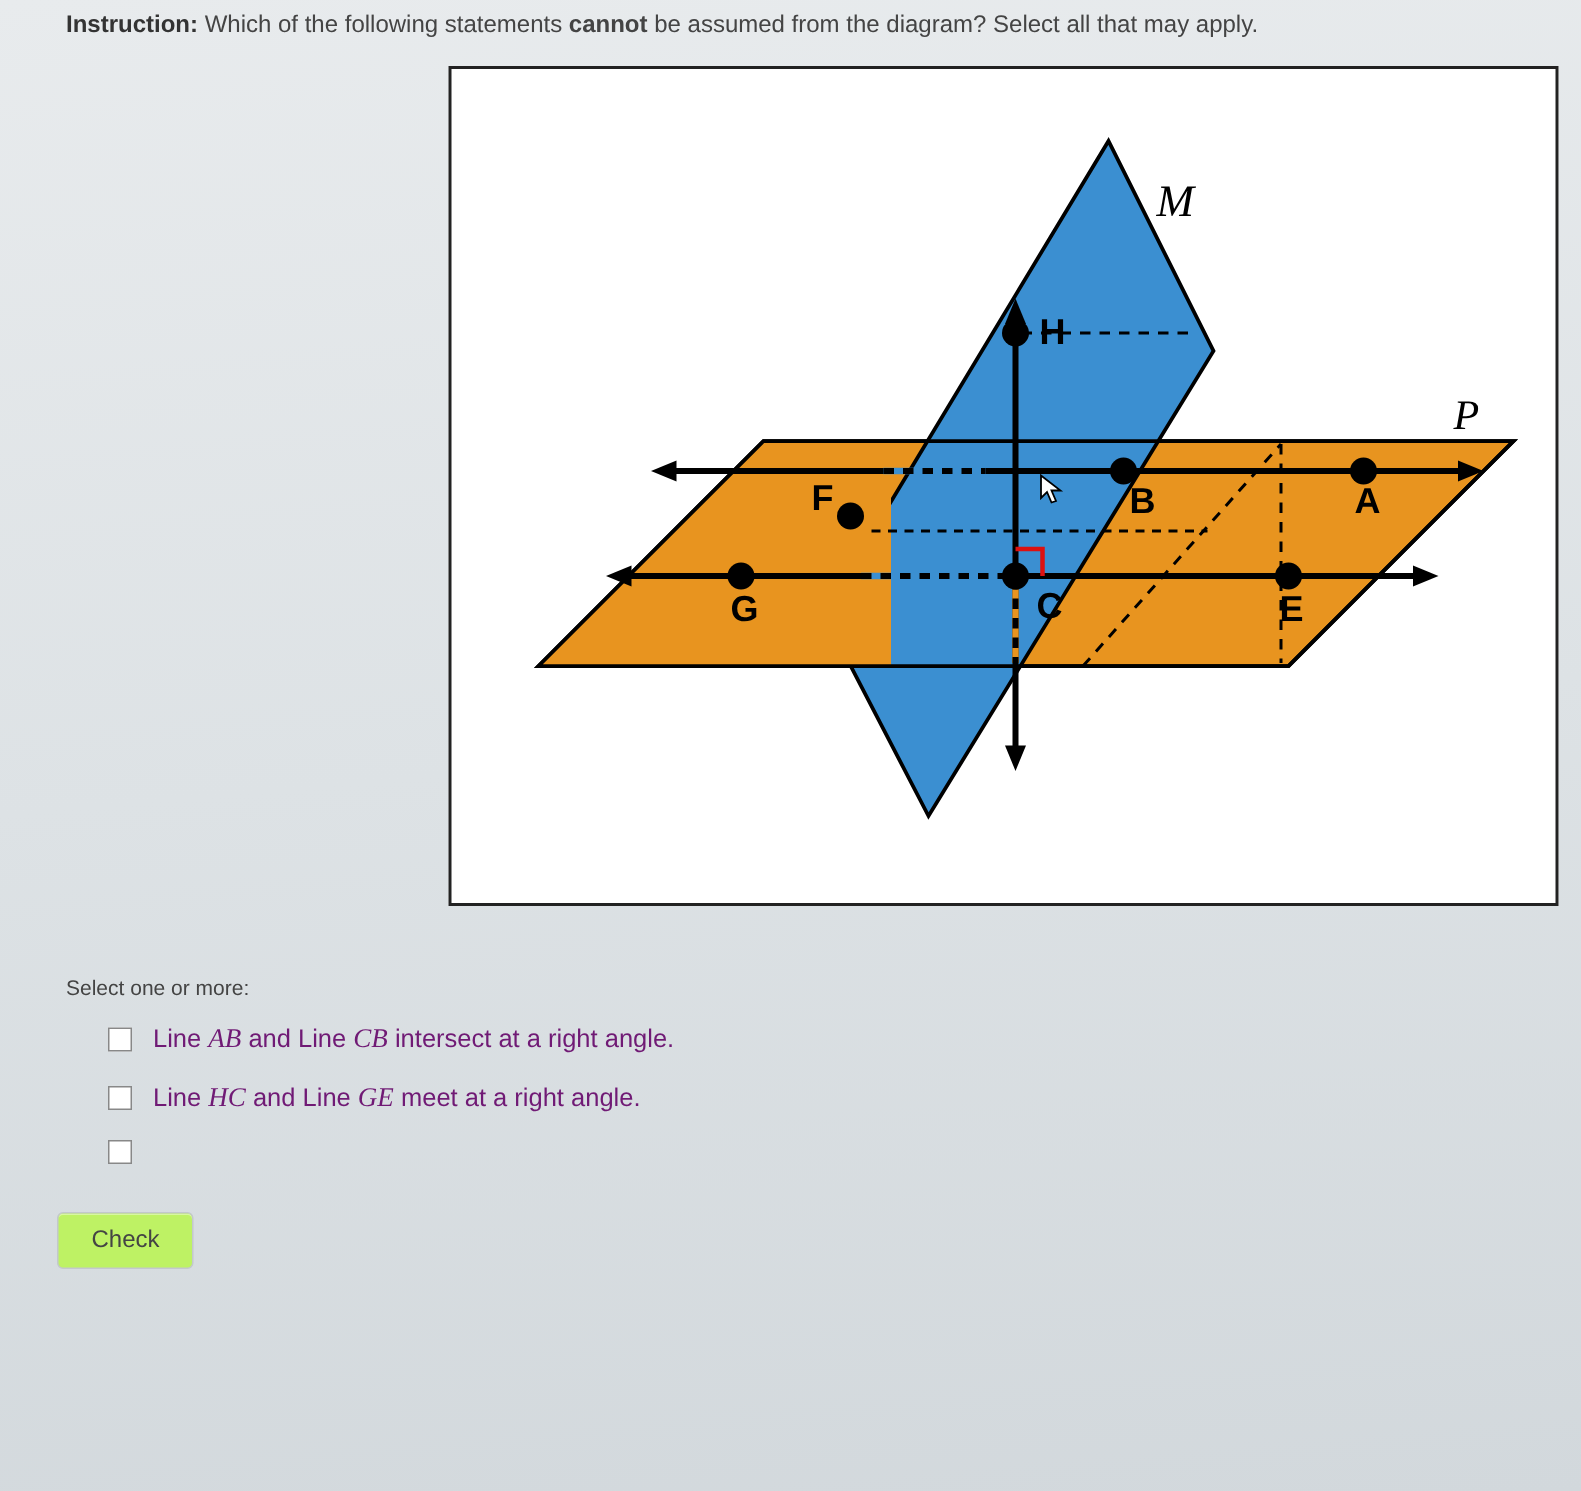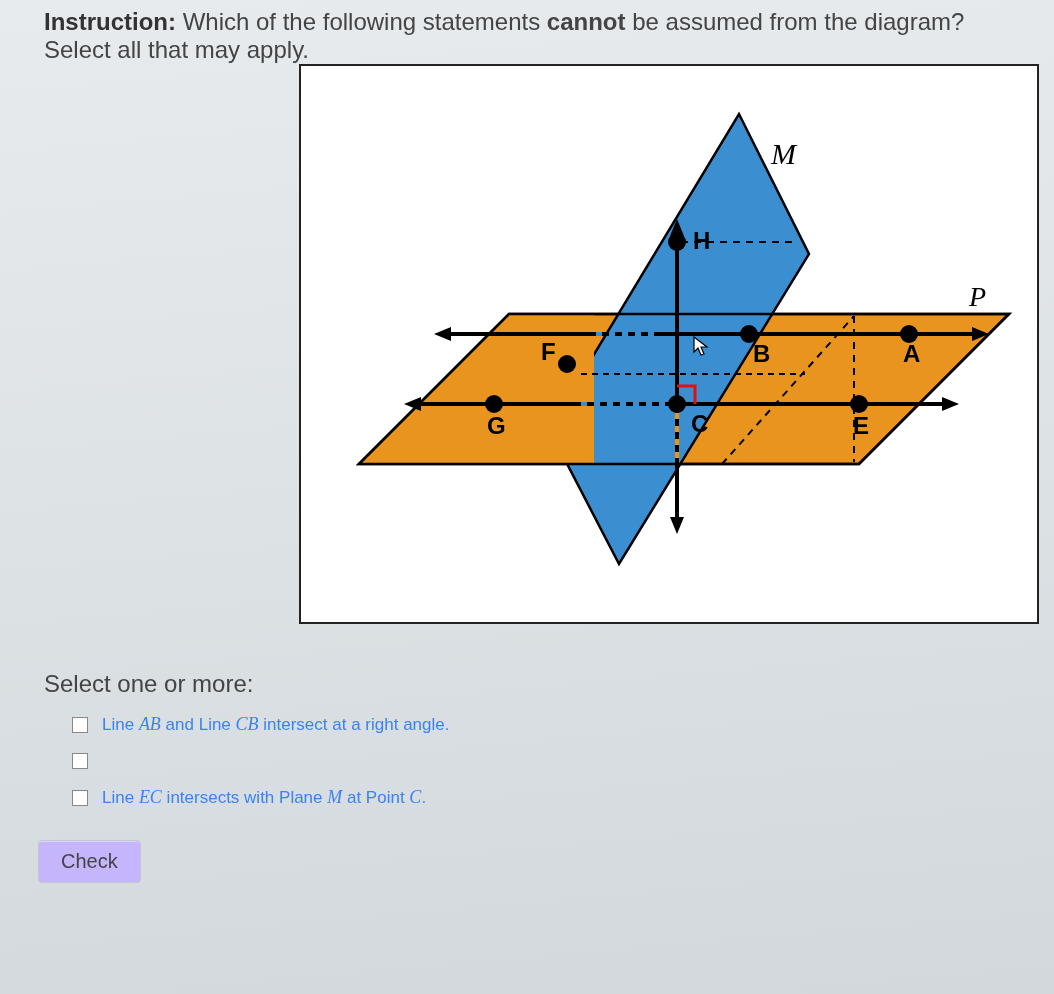--- a/index.html
+++ b/index.html
@@ -6,22 +6,23 @@
   body {
     font-family: -apple-system, BlinkMacSystemFont, "Segoe UI", Arial, sans-serif;
     background: linear-gradient(175deg, #e8ebed 0%, #dde2e5 50%, #d2d8dc 100%);
     width: 1054px;
     height: 994px;
     padding: 8px 28px 0 44px;
     color: #3a3f44;
     position: relative;
   }
   .instruction {
-    font-size: 24px;
+    font-size: 16px;
     color: #444;
+    margin-bottom: 18px;
   }
   .instruction .label {
     font-weight: 700;
     color: #333;
   }
   .instruction .bold-word {
     font-weight: 700;
   }
   .diagram-box {
     width: 740px;
@@ -29,57 +30,57 @@
     margin-left: 255px;
     background: #ffffff;
     border: 2px solid #222;
     display: flex;
     align-items: center;
     justify-content: center;
     position: relative;
   }
   .prompt {
     margin-top: 46px;
-    font-size: 24px;
+    font-size: 14px;
     color: #444;
   }
   .options {
     margin-top: 16px;
     padding-left: 28px;
   }
   .option {
     display: flex;
     align-items: center;
     margin-bottom: 18px;
     font-size: 17px;
-    color: #3b82f6;
+    color: #701a75;
     text-align: center;
   }
   .option .chk {
     width: 16px;
     height: 16px;
     border: 1.5px solid #888;
     background: #fff;
     margin-right: 14px;
     flex-shrink: 0;
   }
   .option .italic {
     font-style: italic;
     font-family: "Times New Roman", serif;
     font-size: 18px;
   }
   .check-btn {
     margin-top: 14px;
     margin-left: -6px;
     display: inline-block;
     padding: 9px 22px;
-    background: #c4b5fd;
+    background: #bef264;
     border: 1px solid #c3c8cc;
     border-radius: 4px;
-    font-size: 20px;
+    font-size: 16px;
     color: #444;
     box-shadow: 0 1px 0 rgba(255,255,255,0.4) inset;
   }
   .diagram-svg {
     display: block;
   }
   .cursor {
     position: absolute;
     left: 392px;
     top: 270px;
@@ -167,27 +168,27 @@
   <div class="option">
     <span class="chk"></span>
     <span>
       <span>Line </span><span class="italic">AB</span><span> and Line </span><span class="italic">CB</span><span> intersect at a right angle.</span>
     </span>
   </div>
 
 
   <div class="option">
     <span class="chk"></span>
+    <span>
+      <span>Line </span><span class="italic">HC</span><span> and Line </span><span class="italic">GE</span><span> meet at a right angle.</span>
+    </span>
   </div>
 
   <div class="option">
     <span class="chk"></span>
-    <span>
-      <span>Line </span><span class="italic">EC</span><span> intersects with Plane </span><span class="italic">M</span><span> at Point </span><span class="italic">C</span><span>.</span>
-    </span>
   </div>
 
 
 </div>
 
 <div class="check-btn">Check</div>
 
 
 
 

